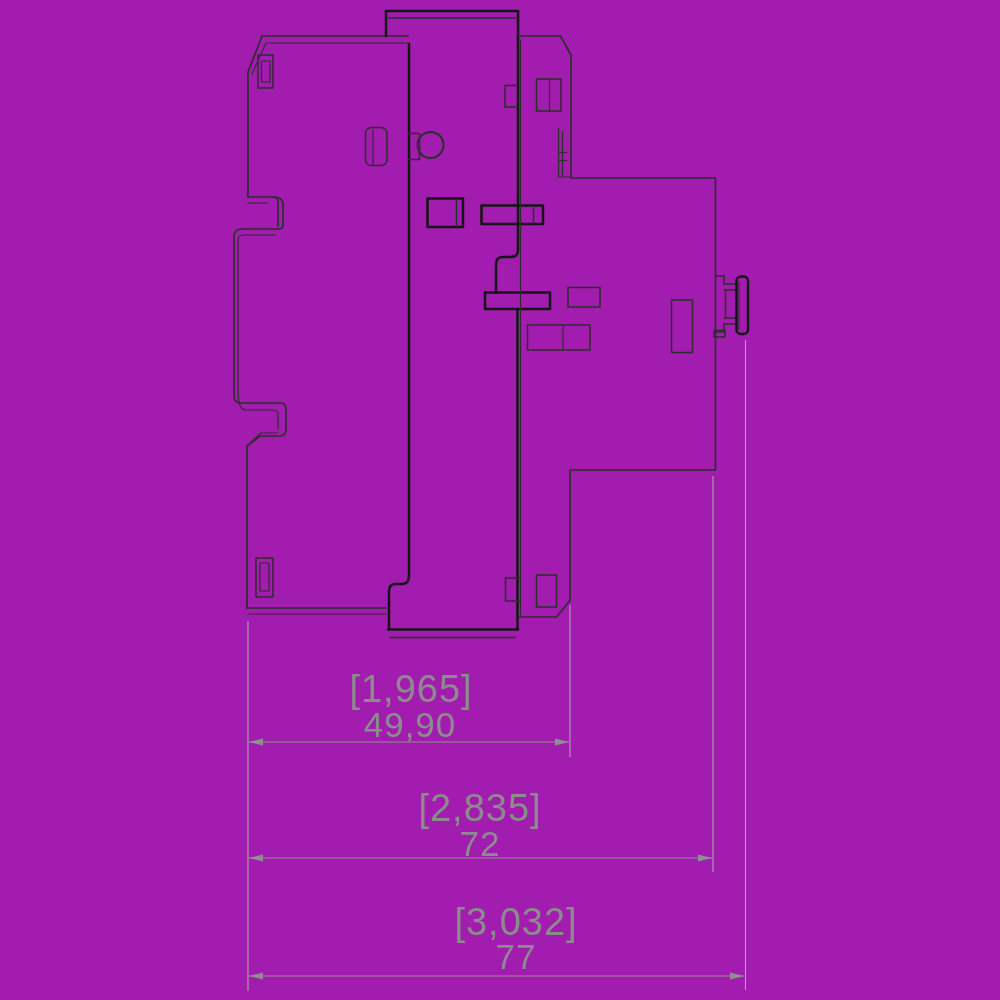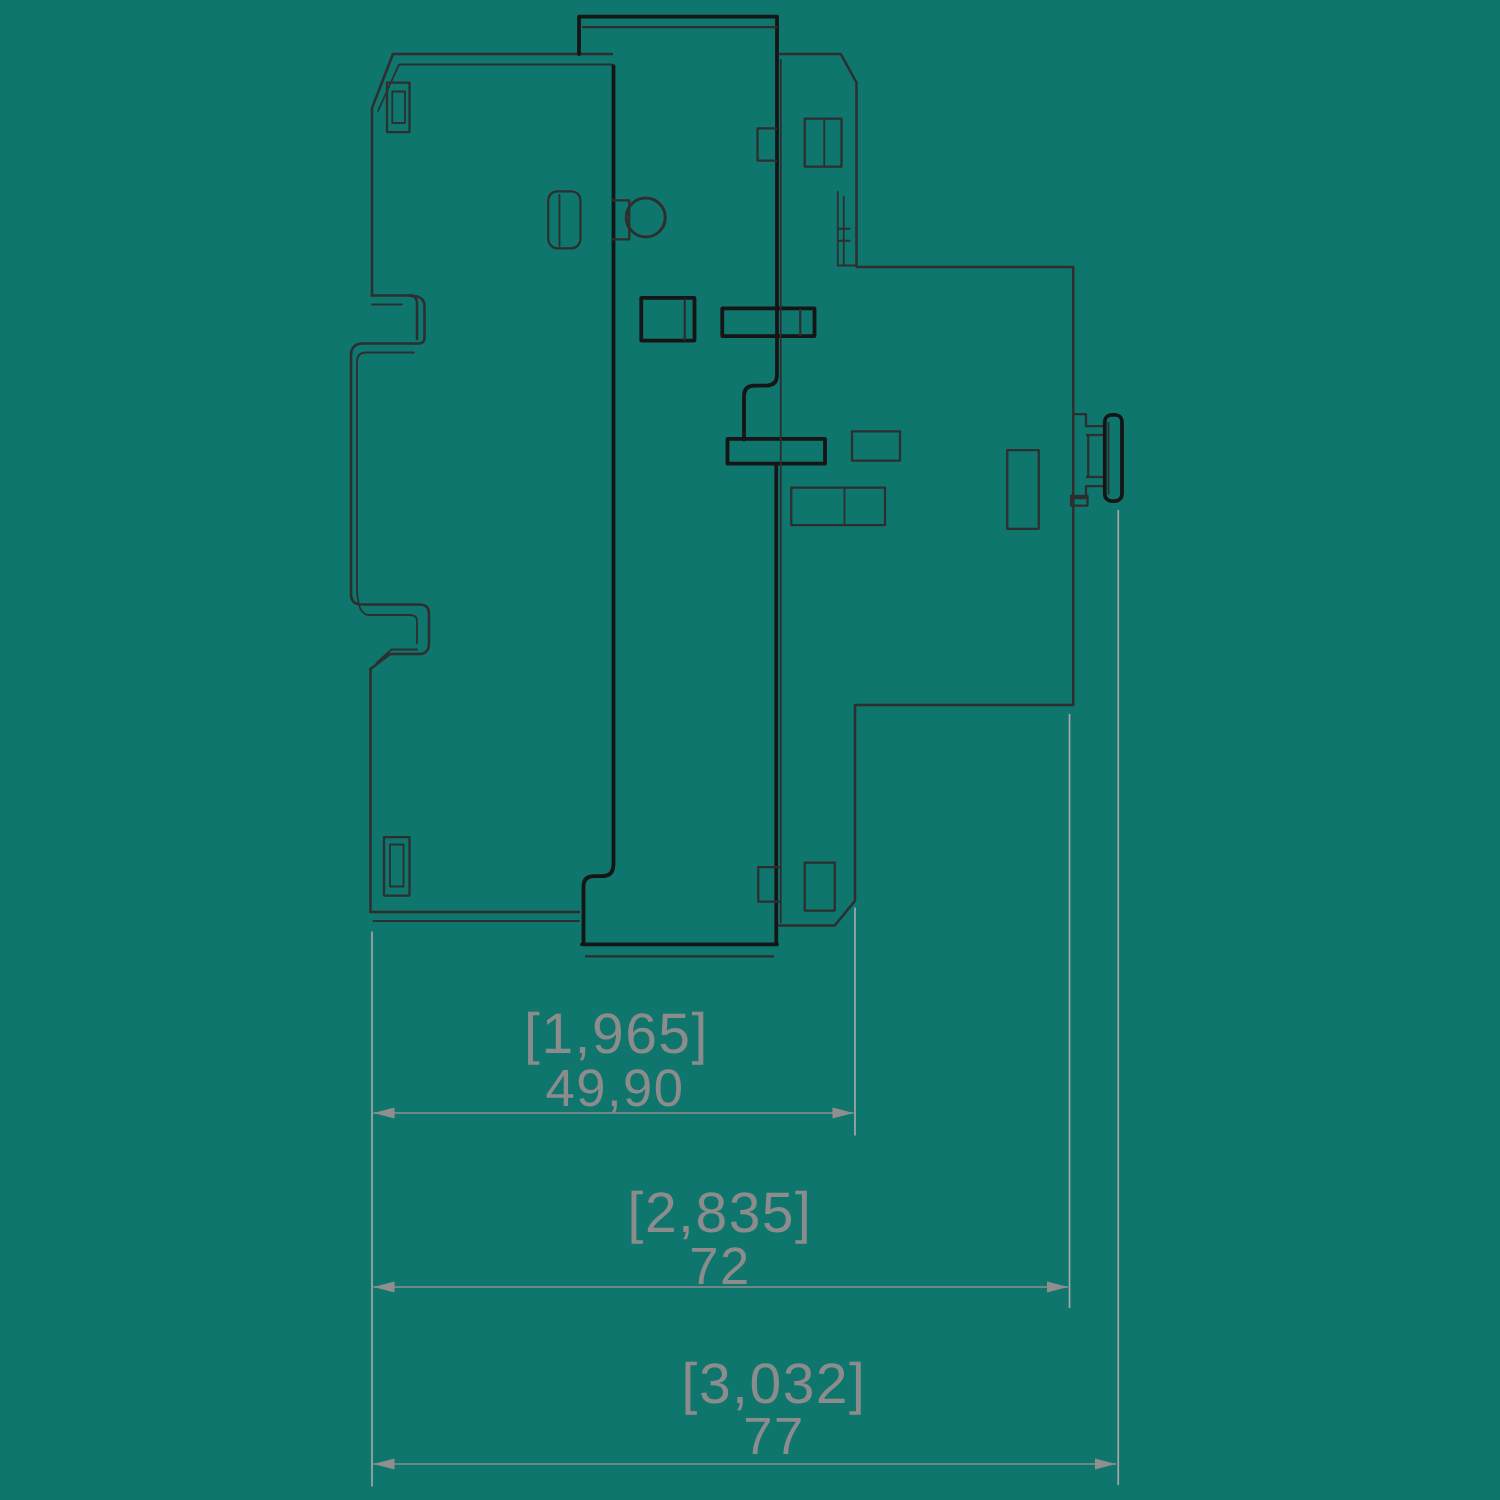--- a/index.html
+++ b/index.html
@@ -1,16 +1,16 @@
 <!DOCTYPE html>
 <html><head>
 <meta charset="utf-8">
 <style>
   html,body{margin:0;padding:0;background:#ffffff;}
-  .stage{position:relative;width:1000px;height:1000px;background:#0f766e;overflow:hidden;}
+  .stage{position:relative;width:1000px;height:1000px;background:#a21caf;overflow:hidden;}
   svg{display:block;}
   
   .ln-thick{stroke:#151515;stroke-width:2.5;fill:none;stroke-linejoin:round;stroke-linecap:round;}
   .ln-med{stroke:#2e2e2e;stroke-width:1.7;fill:none;stroke-linejoin:round;stroke-linecap:round;}
   .ln-thin{stroke:#2e2e2e;stroke-width:1.2;fill:none;stroke-linejoin:round;stroke-linecap:round;}
   .ln-detail{stroke:#2e2e2e;stroke-width:1.5;fill:none;stroke-linejoin:round;}
   .ext-line{stroke:#a8a8a8;stroke-width:1.1;fill:none;}
   .dim-line{stroke:#8f8f8f;stroke-width:1.1;fill:none;}
   .dim-arrow{fill:#8f8f8f;stroke:none;}
   .dim-text{font-family:"Liberation Sans",sans-serif;font-weight:300;letter-spacing:1px;}

